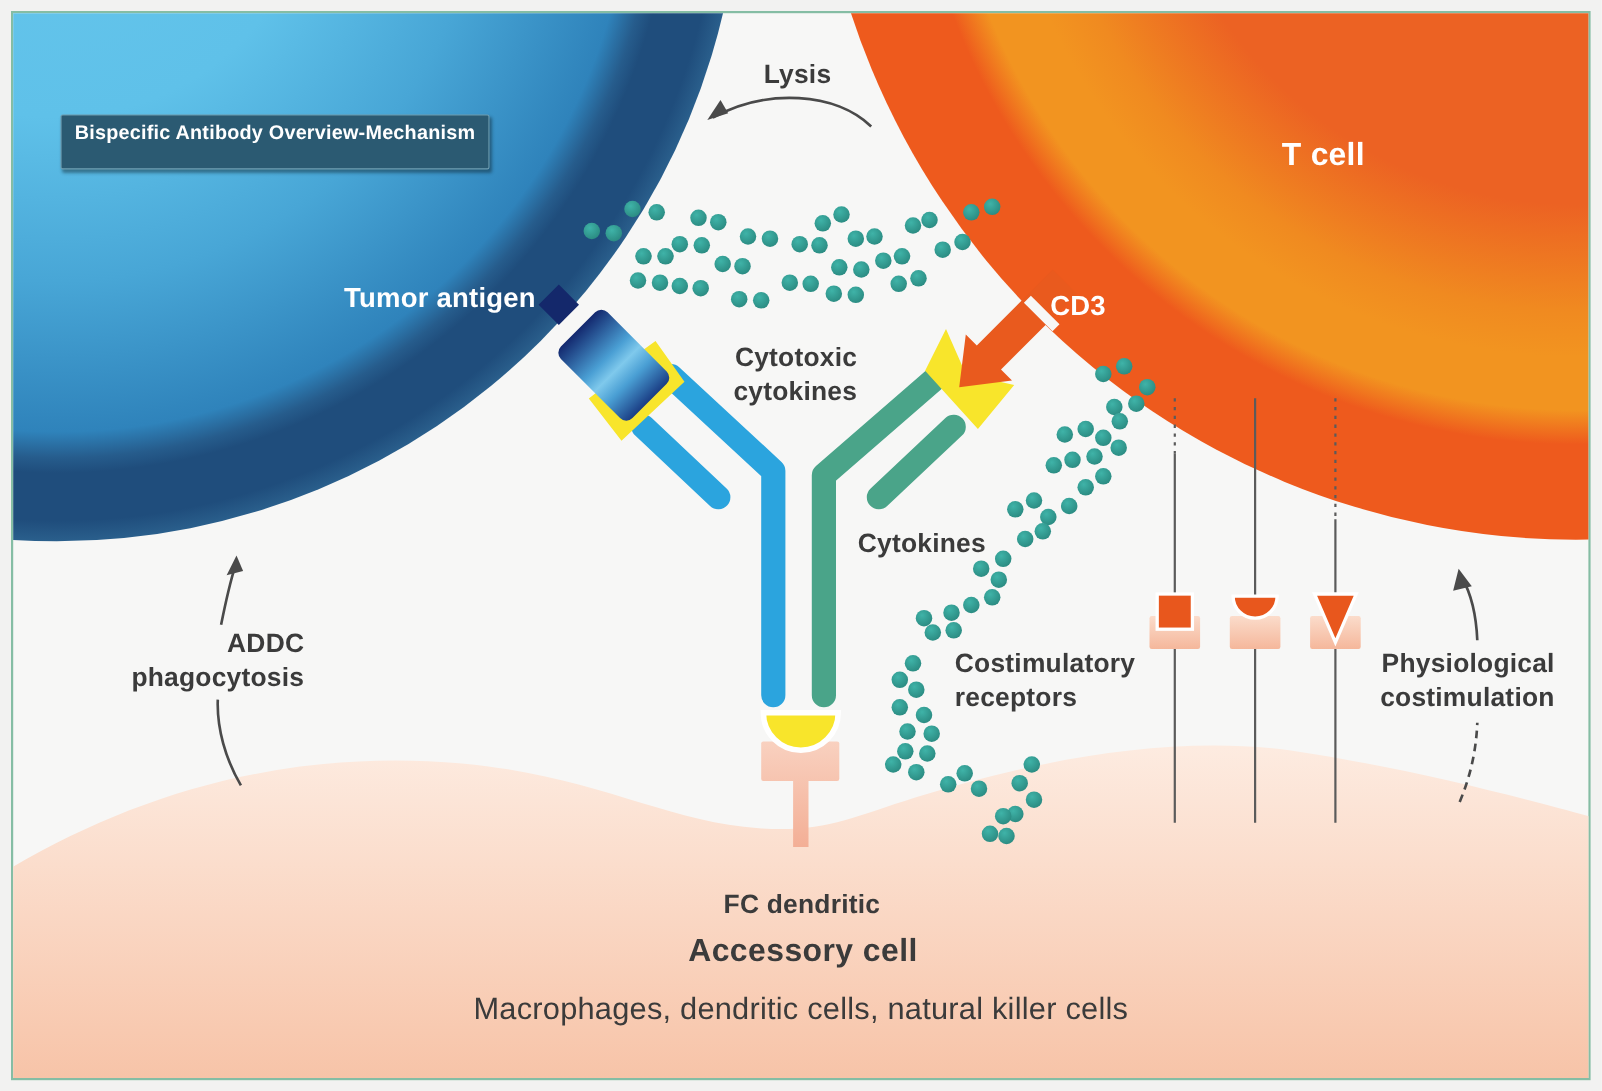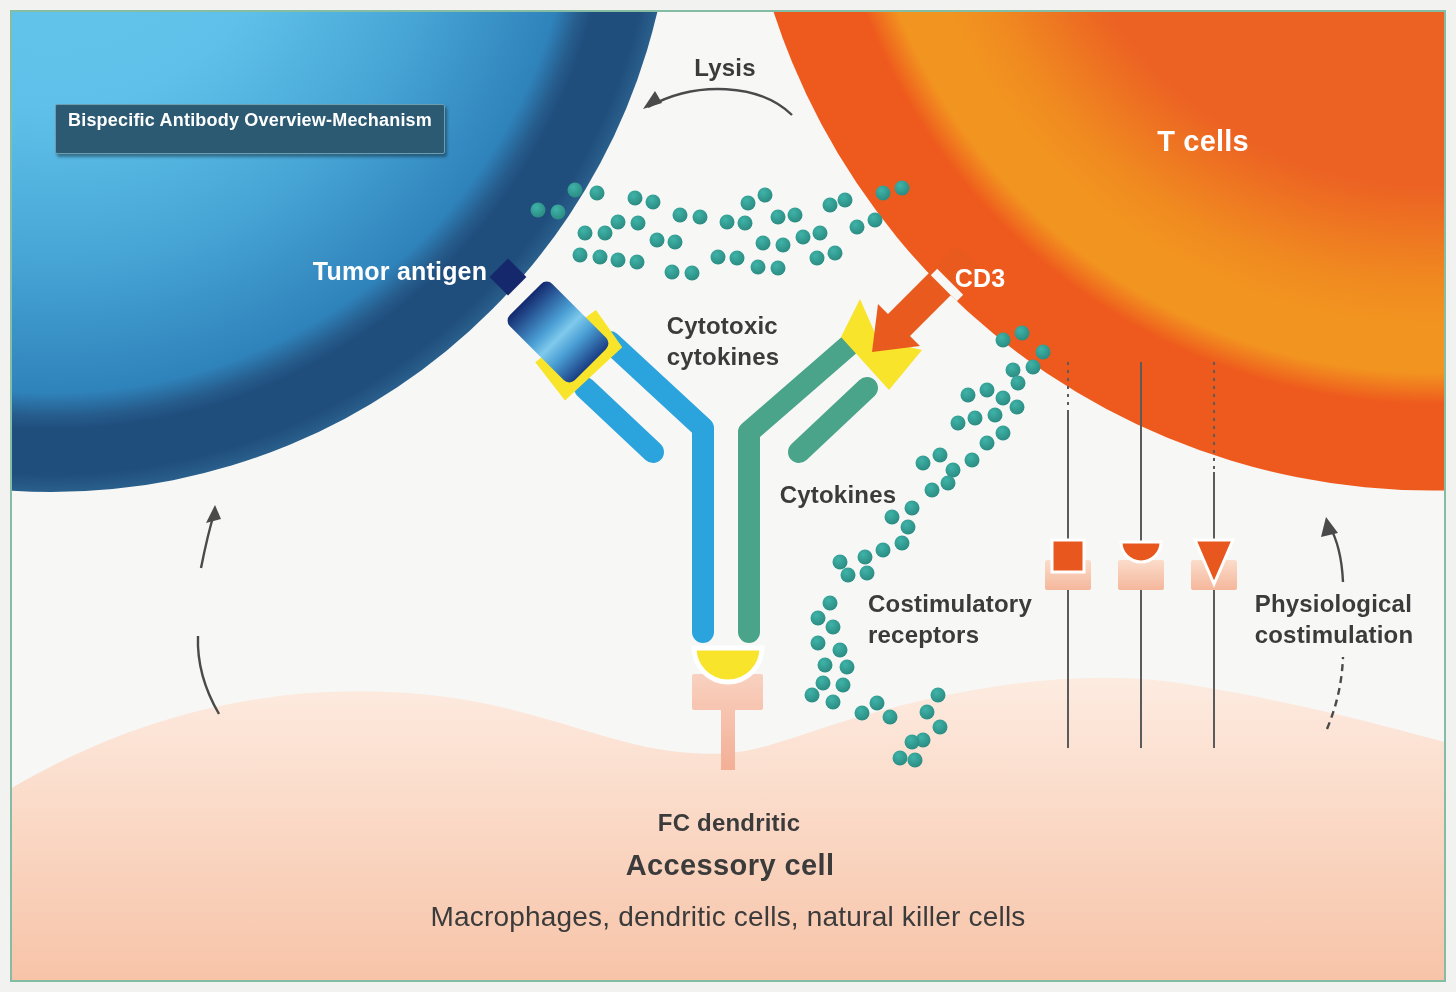--- a/index.html
+++ b/index.html
@@ -13,21 +13,21 @@
   html,body{margin:0;padding:0;}
   body{width:1456px;height:992px;background:var(--page_bg);
        font-family:"Liberation Sans","DejaVu Sans",sans-serif;}
   .stage{position:relative;width:1456px;height:992px;overflow:hidden;}
   .canvas{position:absolute;left:10px;top:10px;right:10px;bottom:10px;
           border:2px solid var(--frame_border);background:var(--canvas_bg);overflow:hidden;}
   .layer{position:absolute;left:-12px;top:-12px;width:1456px;height:992px;}
   svg.art{position:absolute;left:0;top:0;}
   .lbl{position:absolute;color:var(--text_dark);font-size:24px;line-height:31px;
        font-weight:600;letter-spacing:.2px;white-space:pre-line;z-index:3;}
-  .lbl.center{transform:translateX(-50%);text-align:left;}
+  .lbl.center{transform:translateX(-50%);text-align:right;}
   .lbl.light{color:var(--text_light);}
   .lbl.cellname{font-size:29px;font-weight:700;}
   .lbl.blurry{text-shadow:0 0 5px rgba(255,255,255,.75);opacity:.95;font-family:Liberation Mono, monospace;}
   .lbl.titlebold{font-size:29px;font-weight:700;letter-spacing:.4px;}
   .lbl.subtitle{font-size:28px;font-weight:500;}
   .tooltip{position:absolute;left:55px;top:104px;z-index:6;
            background:var(--tooltip_bg);color:var(--tooltip_text);
            border:1px solid var(--tooltip_border);border-radius:2px;
            padding:5px 12px 22px 12px;font-size:18px;font-weight:700;letter-spacing:.2px;
            box-shadow:2px 3px 3px rgba(10,30,40,.45);}
@@ -236,30 +236,32 @@
               <line stroke="var(--line_gray)" stroke-width="2" x1="1214" y1="362" x2="1214" y2="472" stroke-dasharray="3 5"></line>
               <line stroke="var(--line_gray)" stroke-width="2" x1="1214" y1="472" x2="1214" y2="748"></line>
               <rect x="1191" y="560" width="46" height="30" rx="2" fill="url(#cupGrad)"></rect>
               <polygon style="fill:var(--receptor_orange)" stroke="#ffffff" stroke-width="3" points="1195,540 1233,540 1214,584"></polygon>
             </g>
           </g>
       </svg>
 
       <div class="lbl center" style="left:725px;top:52px">Lysis</div>
       <div class="lbl center light cellname blurry" style="left:219px;top:126px;z-index:2">Tumor cell</div>
-      <div class="lbl center light cellname" style="left:1203px;top:126px">T cells</div>
+      <div class="lbl center light cellname" style="left:1203px;top:126px">T cell</div>
       <div class="lbl center light" style="left:400px;top:256px;font-size:25px">Tumor antigen</div>
       <div class="lbl center light" style="left:980px;top:263px;font-size:25px">CD3</div>
       <div class="lbl center" style="left:723px;top:310px">Cytotoxic
 cytokines</div>
       <div class="lbl center" style="left:838px;top:479px">Cytokines</div>
       <div class="lbl center" style="left:1334px;top:588px">Physiological
 costimulation</div>
       <div class="lbl" style="left:868px;top:588px">Costimulatory
 receptors</div>
+      <div class="lbl center" style="left:198px;top:570px">ADDC
+phagocytosis</div>
       <div class="lbl center" style="left:729px;top:807px">FC dendritic</div>
       <div class="lbl center titlebold" style="left:730px;top:850px">Accessory cell</div>
       <div class="lbl center subtitle" style="left:728px;top:901px">Macrophages, dendritic cells, natural killer cells</div>
 
       <div class="tooltip">Bispecific Antibody Overview-Mechanism</div>
 
     </div>
   </div>
 </div>
 

